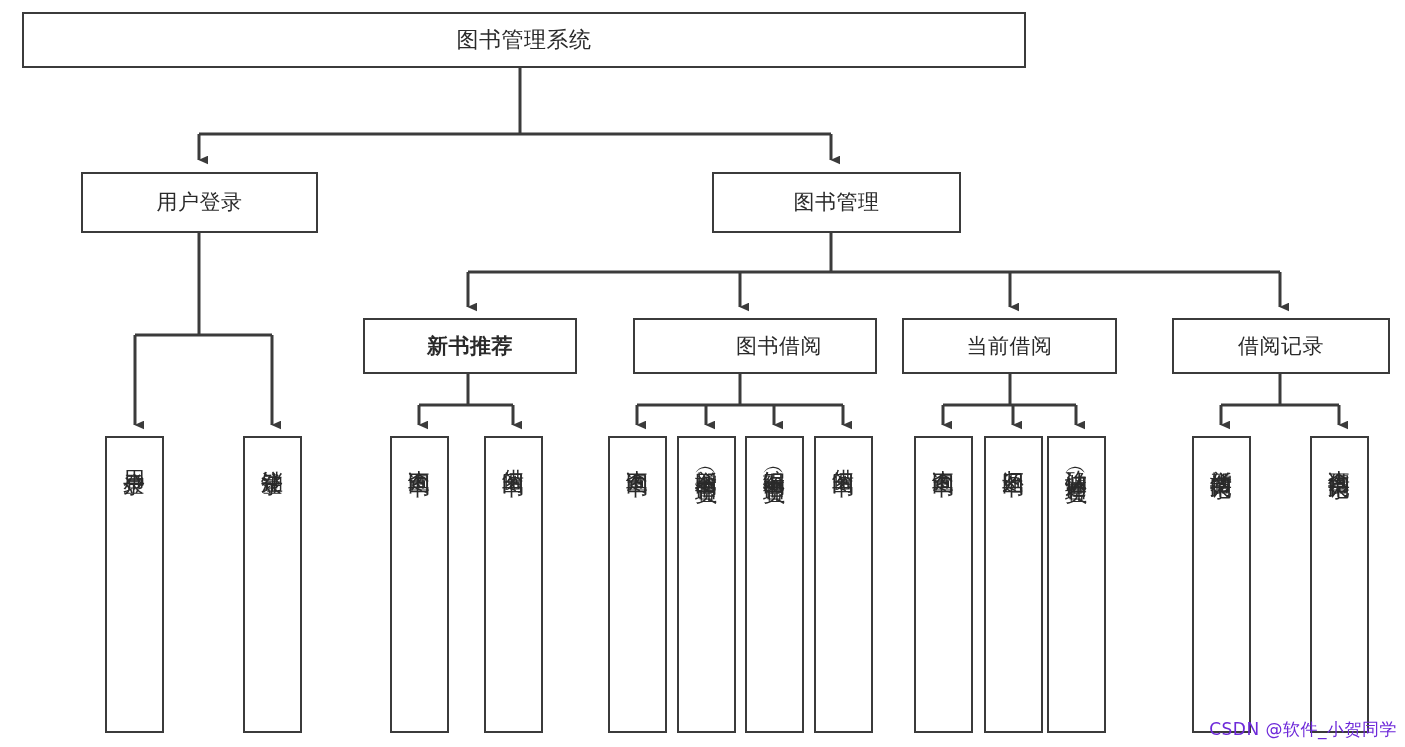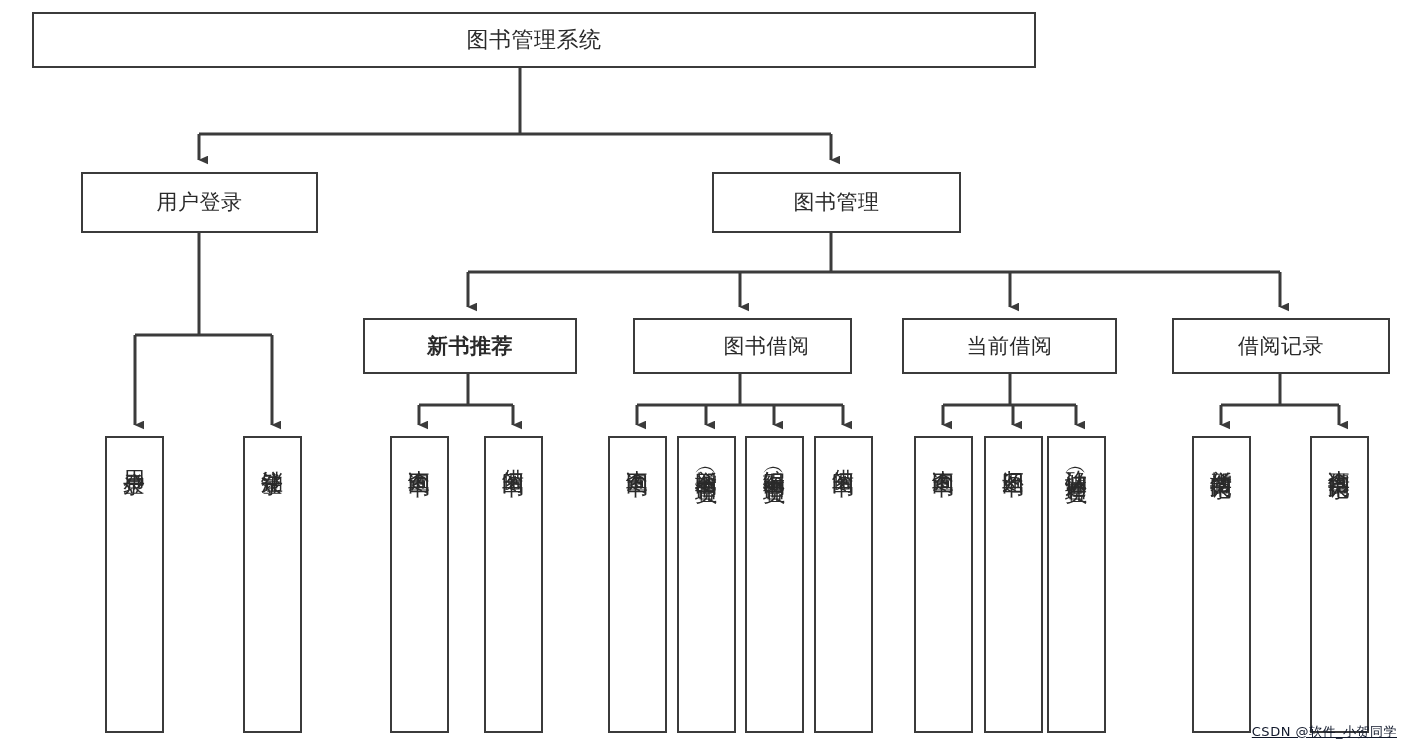--- a/index.html
+++ b/index.html
@@ -59,26 +59,25 @@
     text-orientation: upright;
     font-size: 22px;
     line-height: 1.05;
     letter-spacing: 2px;
     white-space: nowrap;
   }
   #watermark {
     position: absolute;
     right: 8px;
     bottom: 6px;
-    font-size: 13px;
-    color: #0f172a;
+    font-size: 17px;
+    color: #6d28d9;
     letter-spacing: 0.5px;
     z-index: 5;
     white-space: nowrap;
-    text-decoration: underline;
   }
 </style>
 </head>
 <body>
 
 <div id="diagram-root">
 
   <svg id="edge-layer" viewBox="0 0 1405 747" width="1405" height="747" xmlns="http://www.w3.org/2000/svg">
     <defs>
       <marker id="arrowhead" markerWidth="9" markerHeight="10" refX="4.5" refY="9.4" orient="auto" markerUnits="userSpaceOnUse">
@@ -122,37 +121,37 @@
       <path d="M 1013,405 L 1013,425" marker-end="url(#arrowhead)"></path>
       <path d="M 1076,405 L 1076,425" marker-end="url(#arrowhead)"></path>
 
       <path d="M 1280,374 L 1280,405"></path>
       <path d="M 1221,405 L 1339,405"></path>
       <path d="M 1221,405 L 1221,425" marker-end="url(#arrowhead)"></path>
       <path d="M 1339,405 L 1339,425" marker-end="url(#arrowhead)"></path>
     </g>
   </svg>
 
-  <div class="node root h-node" style="left:32px; top:12px; width:1004px; height:56px;">
+  <div class="node root h-node" style="left:22px; top:12px; width:1004px; height:56px;">
     <span class="node-label">图书管理系统</span>
   </div>
 
   <div class="node h-node" style="left:81px; top:172px; width:237px; height:61px;">
     <span class="node-label">用户登录</span>
   </div>
 
   <div class="node h-node" style="left:712px; top:172px; width:249px; height:61px;">
     <span class="node-label">图书管理</span>
   </div>
 
   <div class="node h-node" style="left:363px; top:318px; width:214px; height:56px;font-weight:bold;">
     <span class="node-label">新书推荐</span>
   </div>
 
-  <div class="node h-node" style="left:633px; top:318px; width:219px; height:56px;padding-left:48px;">
+  <div class="node h-node" style="left:633px; top:318px; width:244px; height:56px;padding-left:48px;">
     <span class="node-label">图书借阅</span>
   </div>
 
   <div class="node h-node" style="left:1172px; top:318px; width:218px; height:56px;">
     <span class="node-label">借阅记录</span>
   </div>
 
   <div class="node h-node" style="left:902px; top:318px; width:215px; height:56px;">
     <span class="node-label">当前借阅</span>
   </div>

